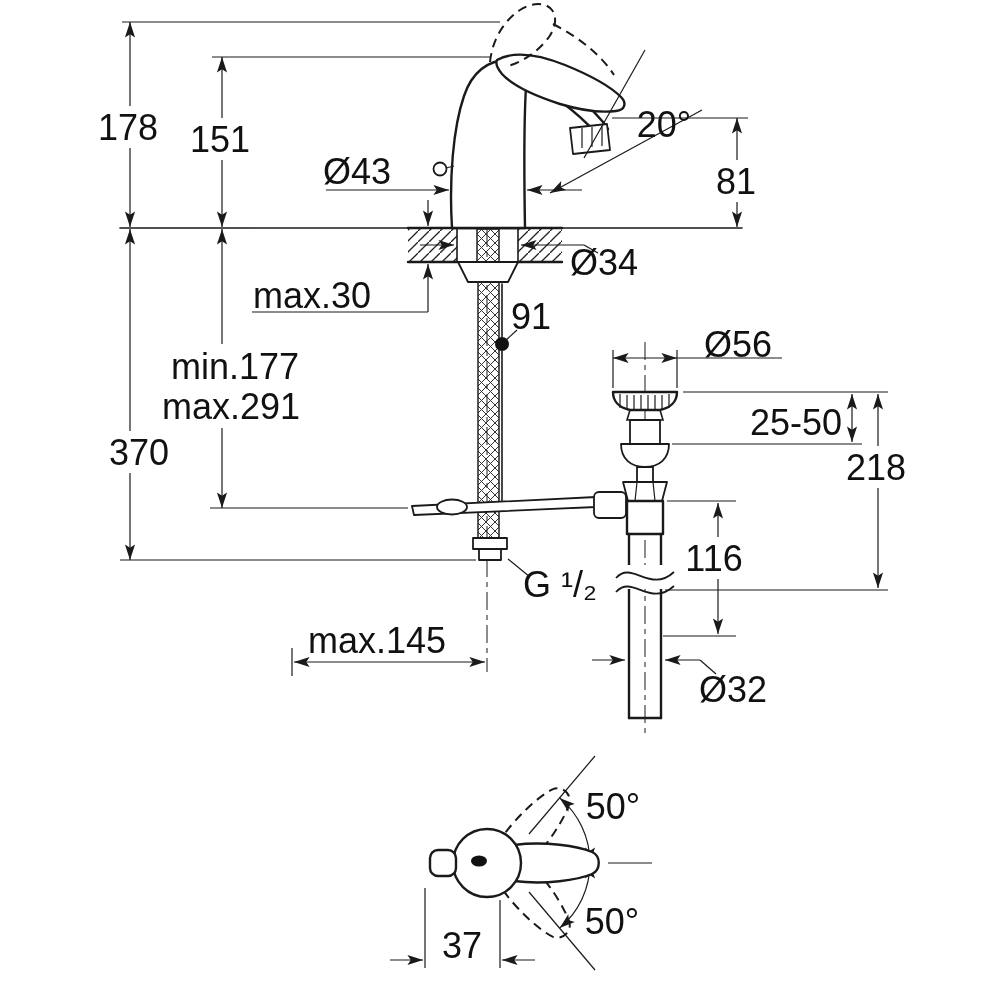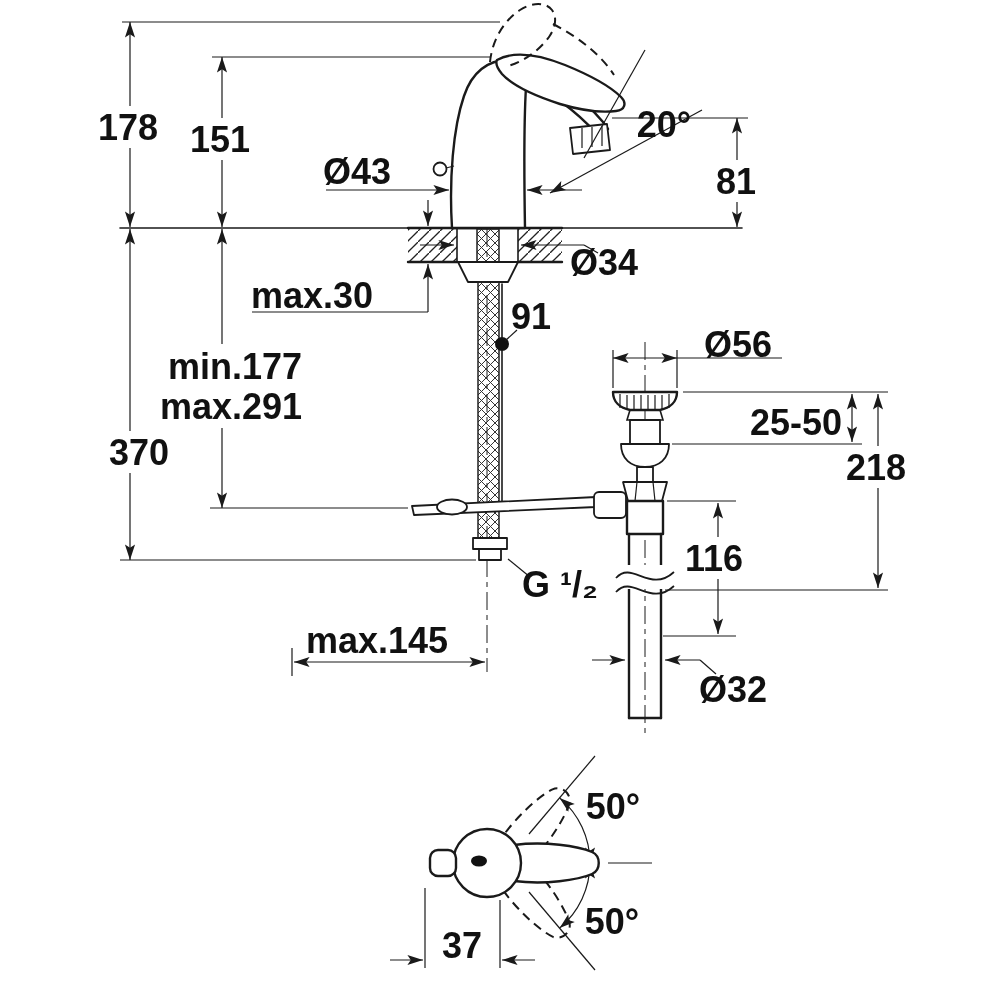--- a/index.html
+++ b/index.html
@@ -1,16 +1,16 @@
 <!DOCTYPE html>
 <html><head>
 <meta charset="utf-8">
 <style>
   html,body{margin:0;padding:0;background:#fff;}
-  #stage{position:relative;width:912px;height:1000px;background:#fff;overflow:hidden;font-weight:bold;}
+  #stage{position:relative;width:912px;height:1000px;background:#fff;overflow:hidden;}
   svg{position:absolute;left:0;top:0;}
   .fw   {fill:#fff;stroke:#1a1a1a;stroke-width:2.4;stroke-linejoin:round;}
   .fw2  {fill:#fff;stroke:#1a1a1a;stroke-width:1.8;stroke-linejoin:round;}
   .ln   {fill:none;stroke:#1a1a1a;stroke-width:2.4;stroke-linecap:round;}
   .ln2  {fill:none;stroke:#1a1a1a;stroke-width:1.6;stroke-linecap:round;}
   .thin {fill:none;stroke:#1a1a1a;stroke-width:1.2;}
   .dim  {fill:none;stroke:#1a1a1a;stroke-width:1.2;}
   .dash {fill:none;stroke:#1a1a1a;stroke-width:2;stroke-dasharray:9 6;}
   .cl   {fill:none;stroke:#1a1a1a;stroke-width:1;stroke-dasharray:18 5 5 5;}
   .sq   {fill:none;stroke:#1a1a1a;stroke-width:1.8;}

